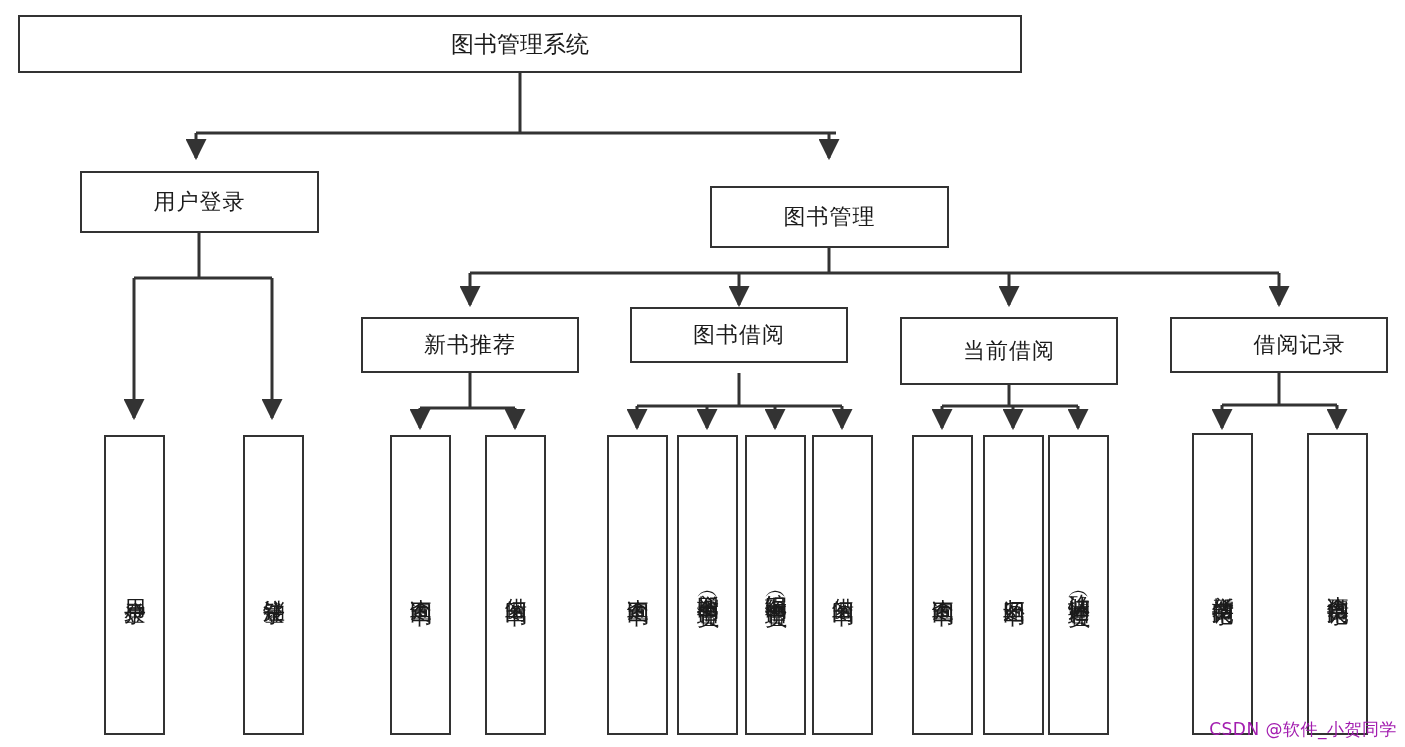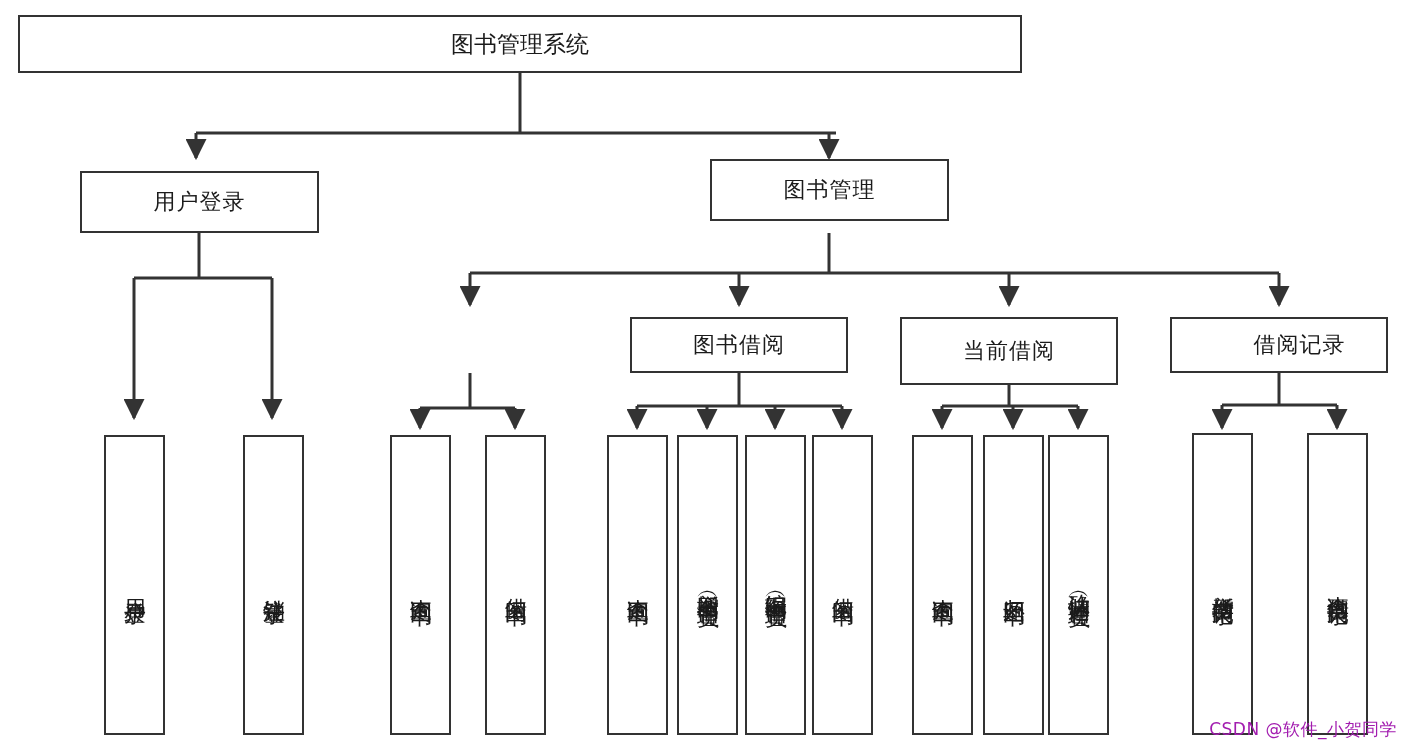--- a/index.html
+++ b/index.html
@@ -120,25 +120,28 @@
     </g>
   </svg>
 
   <div class="node root" style="left:18px; top:15px; width:1004px; height:58px;">
     <span>图书管理系统</span>
   </div>
 
   <div class="node horiz" style="left:80px; top:171px; width:239px; height:62px;">
     <span>用户登录</span>
   </div>
-  <div class="node horiz" style="left:710px; top:159px; width:239px; height:62px;">
+  <div class="node horiz" style="left:710px; top:186px; width:239px; height:62px;">
     <span>图书管理</span>
   </div>
 
-  <div class="node horiz" style="left:630px; top:317px; width:218px; height:56px;">
+  <div class="node horiz" style="left:361px; top:317px; width:218px; height:56px;">
+    <span>新书推荐</span>
+  </div>
+  <div class="node horiz" style="left:630px; top:307px; width:218px; height:56px;">
     <span>图书借阅</span>
   </div>
   <div class="node horiz" style="left:900px; top:317px; width:218px; height:68px;">
     <span>当前借阅</span>
   </div>
   <div class="node horiz" style="left:1170px; top:317px; width:218px; height:56px;padding-left:41px;">
     <span>借阅记录</span>
   </div>
 
   <div class="node vert" style="left:104px; top:435px; width:61px; height:300px;">

